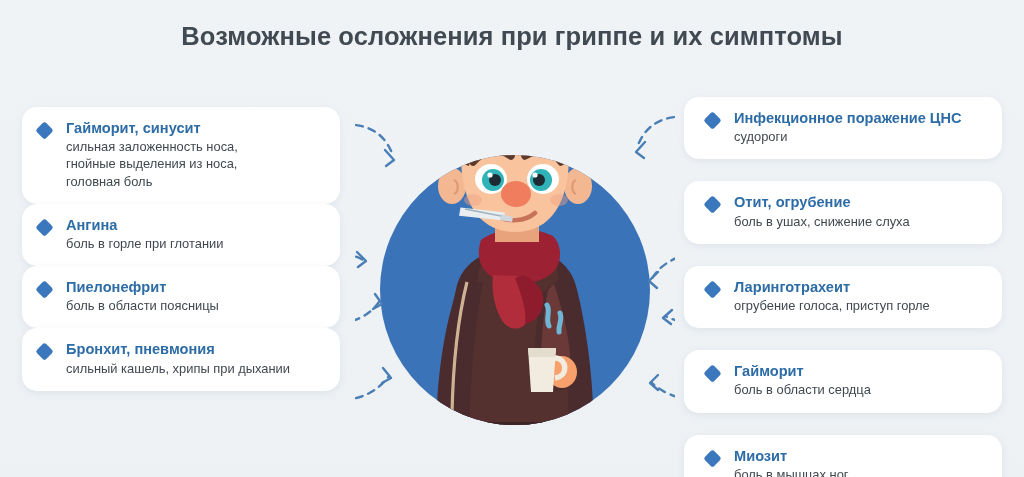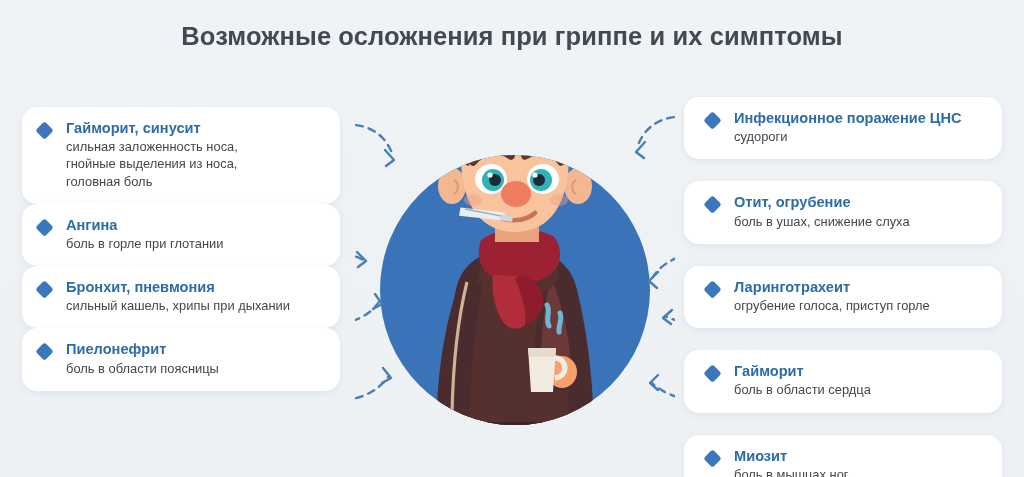--- a/index.html
+++ b/index.html
@@ -282,37 +282,37 @@
         <div class="card-title">Ангина</div>
         <div class="card-desc">
           <div>боль в горле при глотании</div>
         </div>
       </div>
     </div>
 
     <div class="card card-left">
       <span class="bullet"></span>
       <div class="card-body">
+        <div class="card-title">Пиелонефрит</div>
+        <div class="card-desc">
+          <div>боль в области поясницы</div>
+        </div>
+      </div>
+    </div>
+
+    <div class="card card-left">
+      <span class="bullet"></span>
+      <div class="card-body">
         <div class="card-title">Бронхит, пневмония</div>
         <div class="card-desc">
           <div>сильный кашель, хрипы при дыхании</div>
         </div>
       </div>
     </div>
 
-    <div class="card card-left">
-      <span class="bullet"></span>
-      <div class="card-body">
-        <div class="card-title">Пиелонефрит</div>
-        <div class="card-desc">
-          <div>боль в области поясницы</div>
-        </div>
-      </div>
-    </div>
-
   </div>
 
   <div class="col col-right">
 
     <div class="card card-right">
       <span class="bullet"></span>
       <div class="card-body">
         <div class="card-title">Инфекционное поражение ЦНС</div>
         <div class="card-desc">
           <div>судороги</div>

